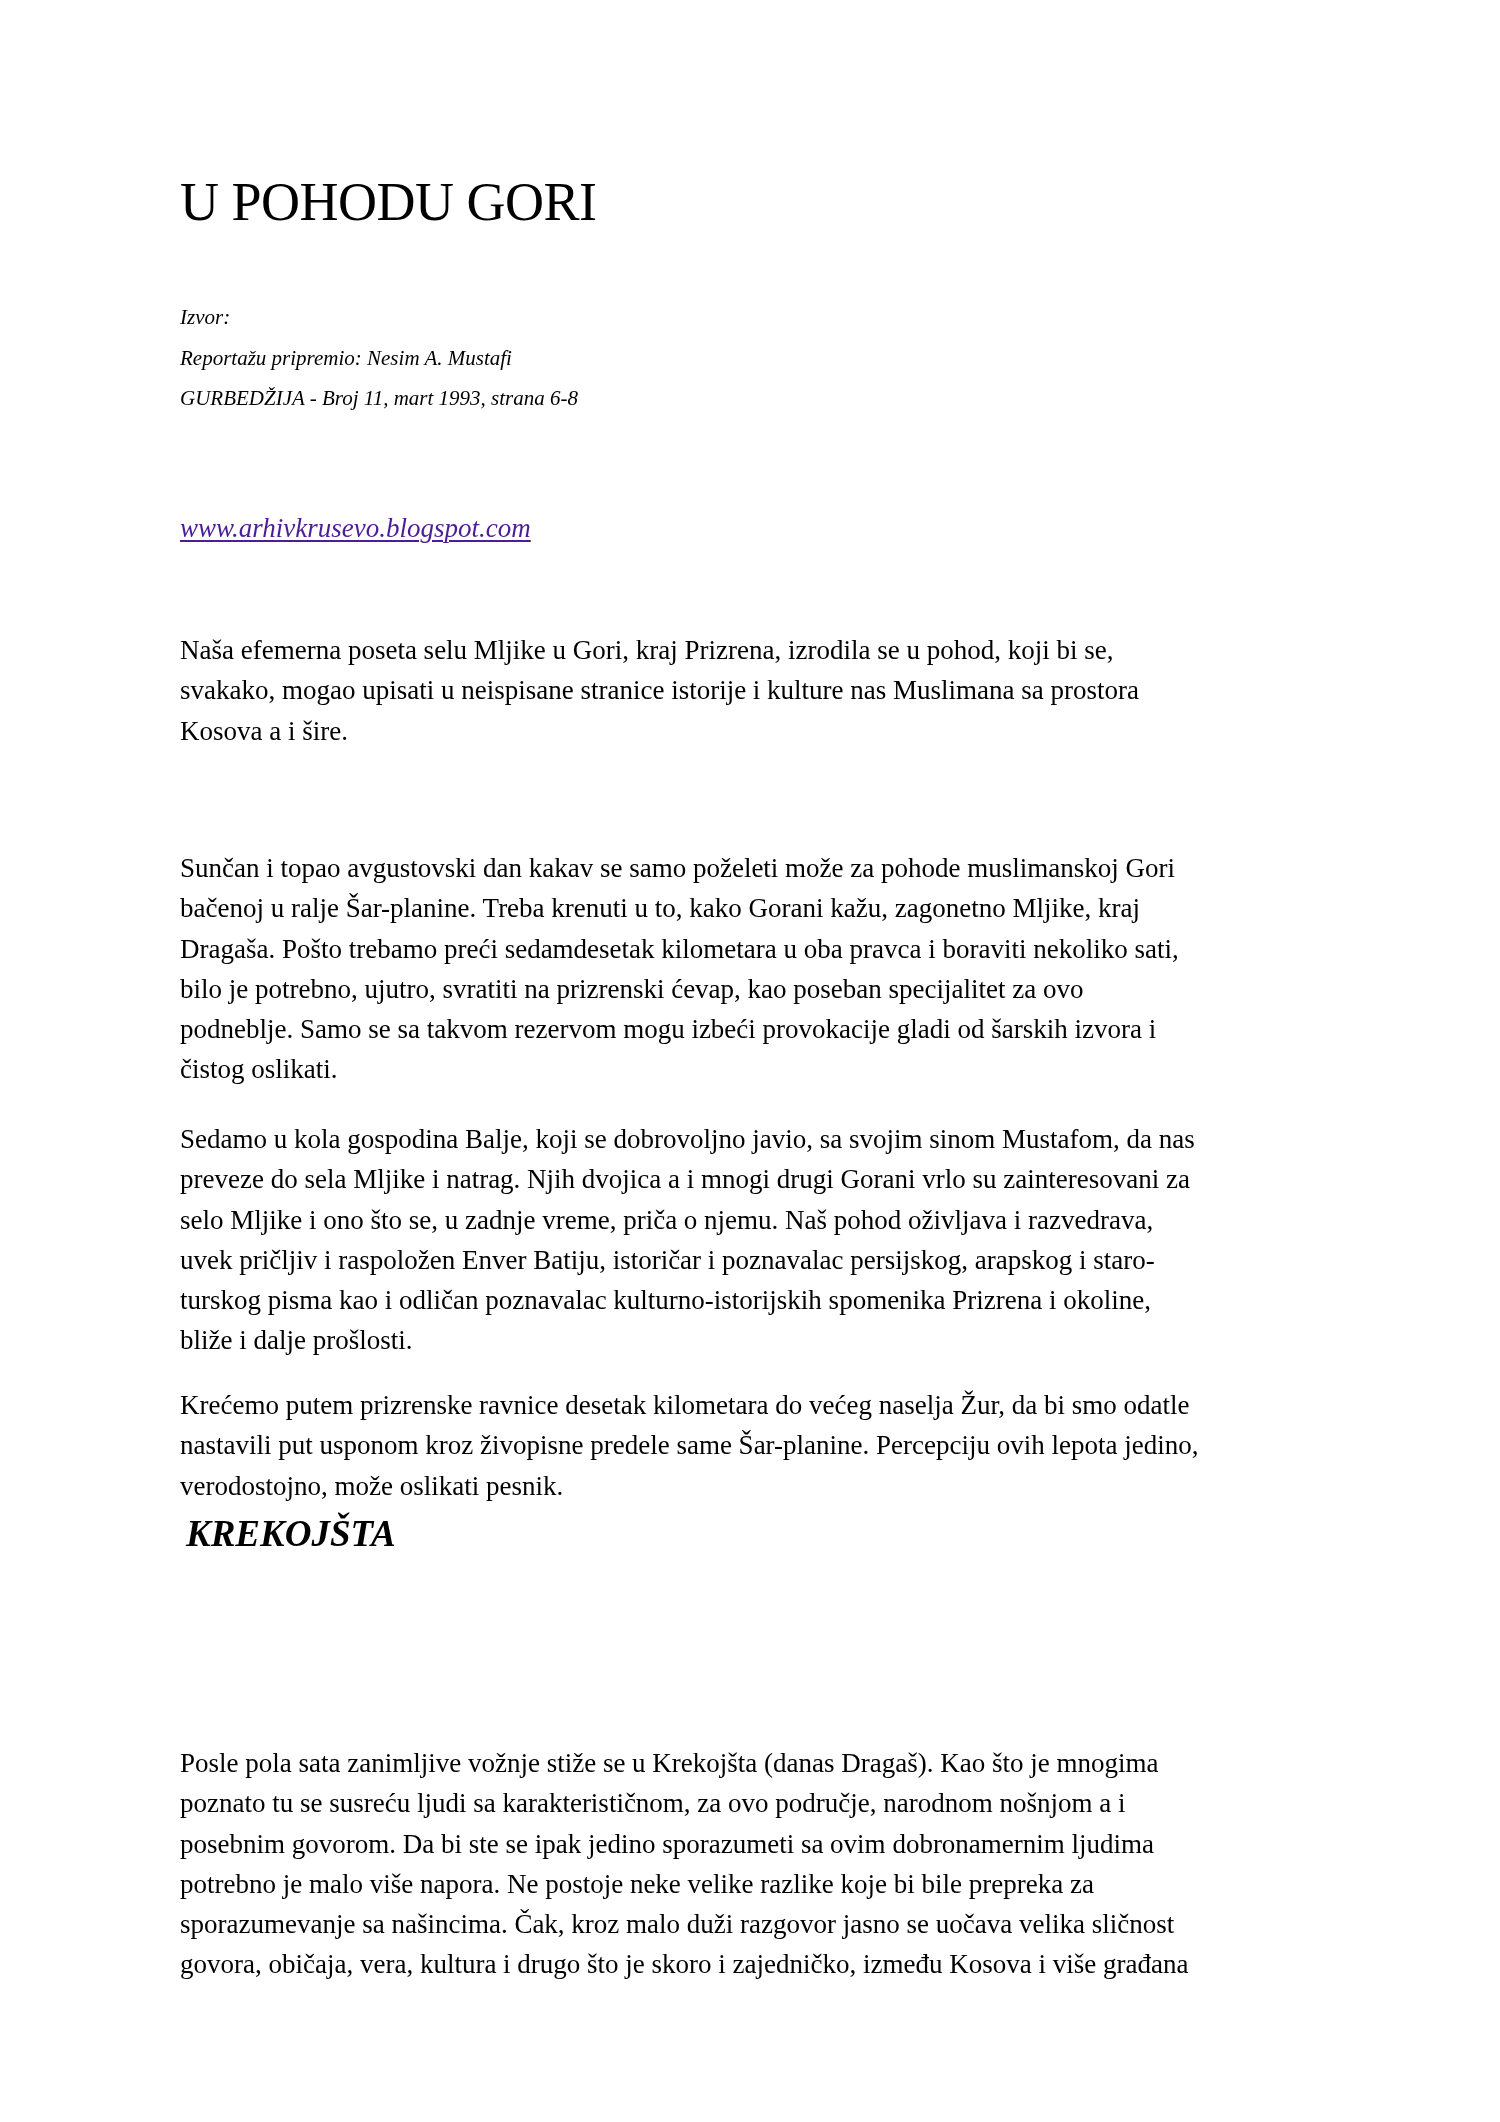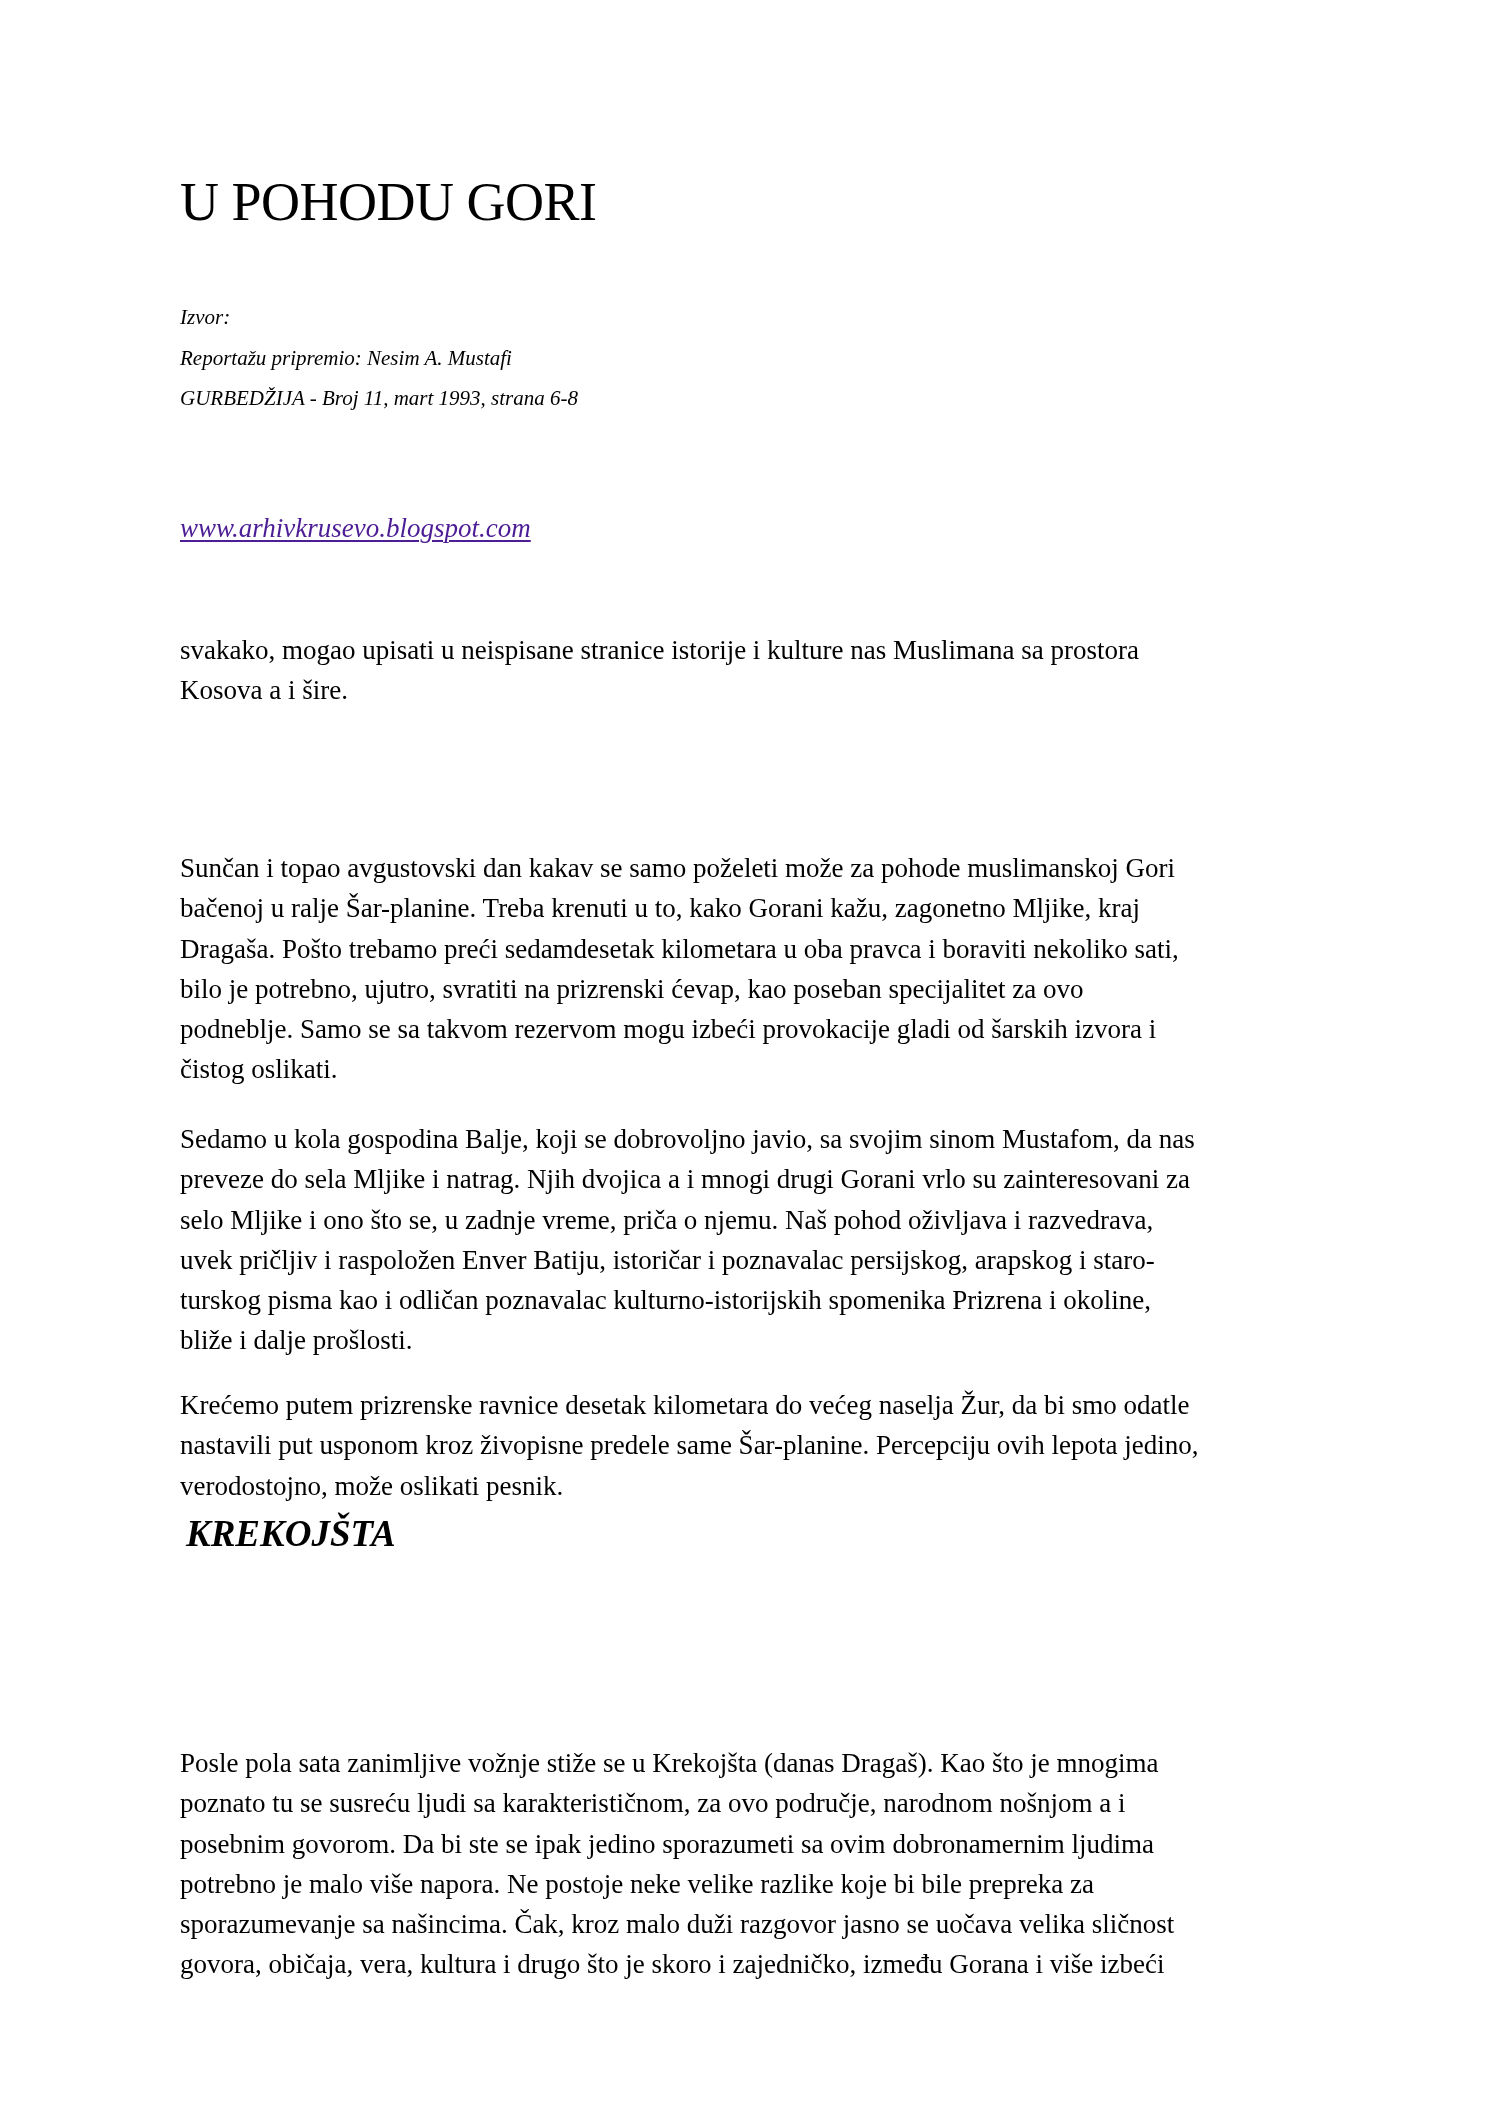--- a/index.html
+++ b/index.html
@@ -88,20 +88,21 @@
 
   <div class="source">
     <div>Izvor:</div>
     <div>Reportažu pripremio: Nesim A. Mustafi</div>
     <div>GURBEDŽIJA - Broj 11, mart 1993, strana 6-8</div>
   </div>
 
   <a class="link">www.arhivkrusevo.blogspot.com</a>
 
   <p class="para" style="top:630px;">
+    <span class="line">Naša efemerna poseta selu Mljike u Gori, kraj Prizrena, izrodila se u pohod, koji bi se,</span>
     <span class="line">svakako, mogao upisati u neispisane stranice istorije i kulture nas Muslimana sa prostora</span>
     <span class="line">Kosova a i šire.</span>
   </p>
 
   <p class="para" style="top:848px;">
     <span class="line">Sunčan i topao avgustovski dan kakav se samo poželeti može za pohode muslimanskoj Gori</span>
     <span class="line">bačenoj u ralje Šar-planine. Treba krenuti u to, kako Gorani kažu, zagonetno Mljike, kraj</span>
     <span class="line">Dragaša. Pošto trebamo preći sedamdesetak kilometara u oba pravca i boraviti nekoliko sati,</span>
     <span class="line">bilo je potrebno, ujutro, svratiti na prizrenski ćevap, kao poseban specijalitet za ovo</span>
     <span class="line">podneblje. Samo se sa takvom rezervom mogu izbeći provokacije gladi od šarskih izvora i</span>
@@ -124,16 +125,16 @@
   </p>
 
   <h2 class="h2">KREKOJŠTA</h2>
 
   <p class="para" style="top:1743px;">
     <span class="line">Posle pola sata zanimljive vožnje stiže se u Krekojšta (danas Dragaš). Kao što je mnogima</span>
     <span class="line">poznato tu se susreću ljudi sa karakterističnom, za ovo područje, narodnom nošnjom a i</span>
     <span class="line">posebnim govorom. Da bi ste se ipak jedino sporazumeti sa ovim dobronamernim ljudima</span>
     <span class="line">potrebno je malo više napora. Ne postoje neke velike razlike koje bi bile prepreka za</span>
     <span class="line">sporazumevanje sa našincima. Čak, kroz malo duži razgovor jasno se uočava velika sličnost</span>
-    <span class="line">govora, običaja, vera, kultura i drugo što je skoro i zajedničko, između Gorana i više izbeći</span>
+    <span class="line">govora, običaja, vera, kultura i drugo što je skoro i zajedničko, između Kosova i više građana</span>
   </p>
 
 </div>
 
 </body></html>

